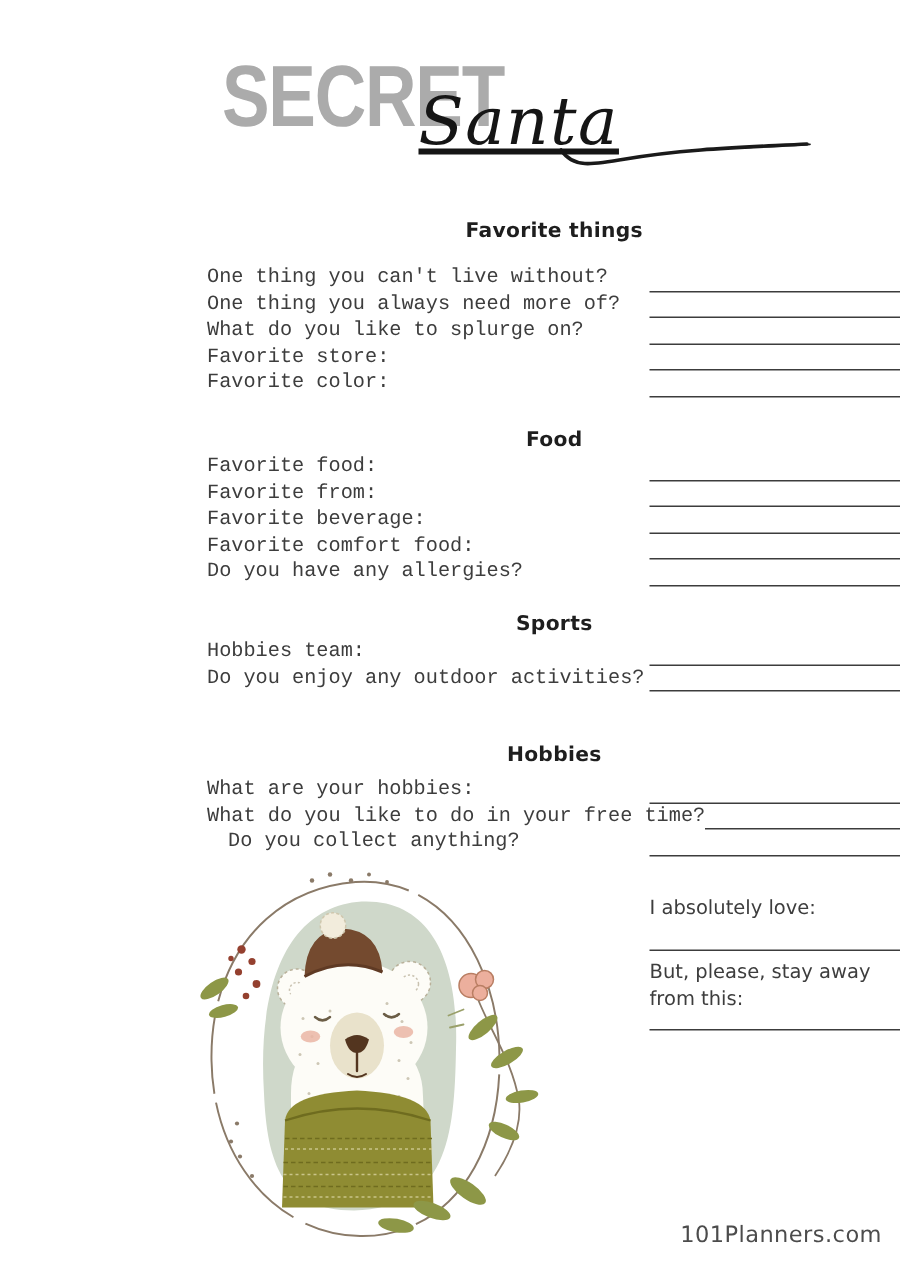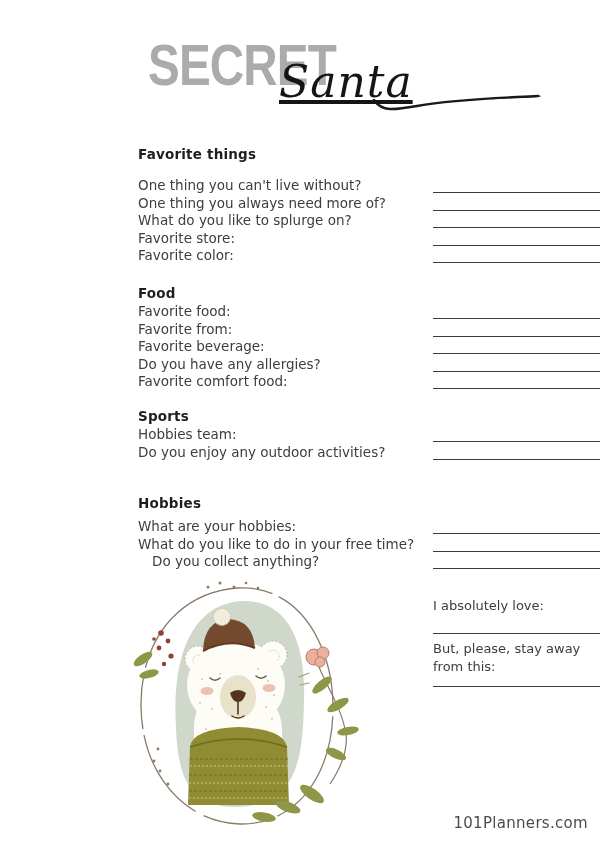--- a/index.html
+++ b/index.html
@@ -16,28 +16,28 @@
   }
   .title-santa{
     position:absolute;left:241px;top:60px;z-index:2;
     font-family:"DejaVu Serif",serif;font-style:italic;
     font-size:44px;color:#151515;line-height:1;letter-spacing:1px;text-decoration:underline;
   }
   .flourish{position:absolute;left:334px;top:86px;z-index:1;}
   
   .qsec{position:absolute;left:100px;width:463px;}
   .qsec h2{
-    margin:0;font-size:13.5px;font-weight:bold;color:#1e1e1e;
+    margin:0;text-align:center;font-size:13.5px;font-weight:bold;color:#1e1e1e;
     line-height:18px;letter-spacing:.2px;
   }
   .s1{top:145px}.s1 h2{margin-bottom:14px}
   .s2{top:284px}.s2 h2{margin-bottom:1px}
   .s3{top:407px}.s3 h2{margin-bottom:1px}
   .s4{top:494px}.s4 h2{margin-bottom:6px}
-  .row{display:flex;height:17.5px;align-items:flex-start;}
+  .row{display:flex;height:17.5px;align-items:flex-end;font-family:Liberation Mono, monospace;}
   .q{flex:1;font-size:13.5px;line-height:17.5px;color:#3d3d3d;white-space:nowrap;}
   .q.indent{padding-left:14px;}
   .ans{width:168px;height:15px;border-bottom:1.3px solid #3c3c3c;}
   
   .gift-notes{position:absolute;left:395px;top:598px;width:168px;height:95px;font-size:13px;color:#3d3d3d;}
   .gift-notes .love{position:absolute;top:0;left:0;}
   .gift-notes .rule1{position:absolute;top:35px;left:0;width:168px;border-top:1.3px solid #3c3c3c;}
   .gift-notes .avoid{position:absolute;top:42px;left:0;width:168px;line-height:17.5px;}
   .gift-notes .rule2{position:absolute;top:88px;left:0;width:168px;border-top:1.3px solid #3c3c3c;}
   
@@ -91,25 +91,25 @@
       </div>
     <div class="row">
         <span class="q">Favorite from:</span>
         <span class="ans"></span>
       </div>
     <div class="row">
         <span class="q">Favorite beverage:</span>
         <span class="ans"></span>
       </div>
     <div class="row">
+        <span class="q">Favorite comfort food:</span>
+        <span class="ans"></span>
+      </div>
+    <div class="row">
         <span class="q">Do you have any allergies?</span>
-        <span class="ans"></span>
-      </div>
-    <div class="row">
-        <span class="q">Favorite comfort food:</span>
         <span class="ans"></span>
       </div>
   </section>
 
   <section class="qsec s3">
     <h2>Sports</h2>
     <div class="row">
         <span class="q">Hobbies team:</span>
         <span class="ans"></span>
       </div>

